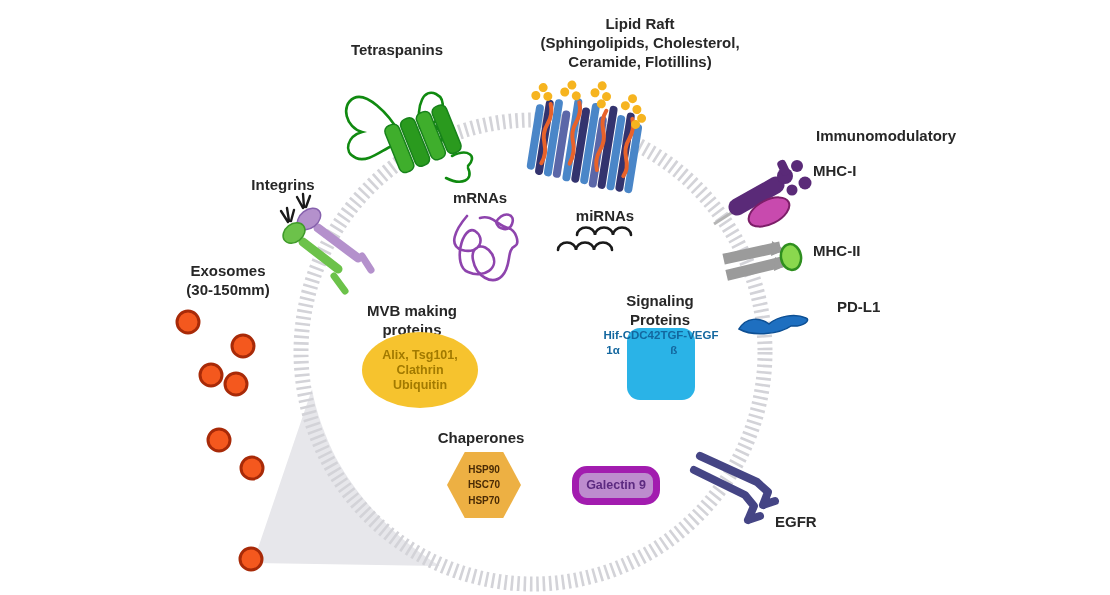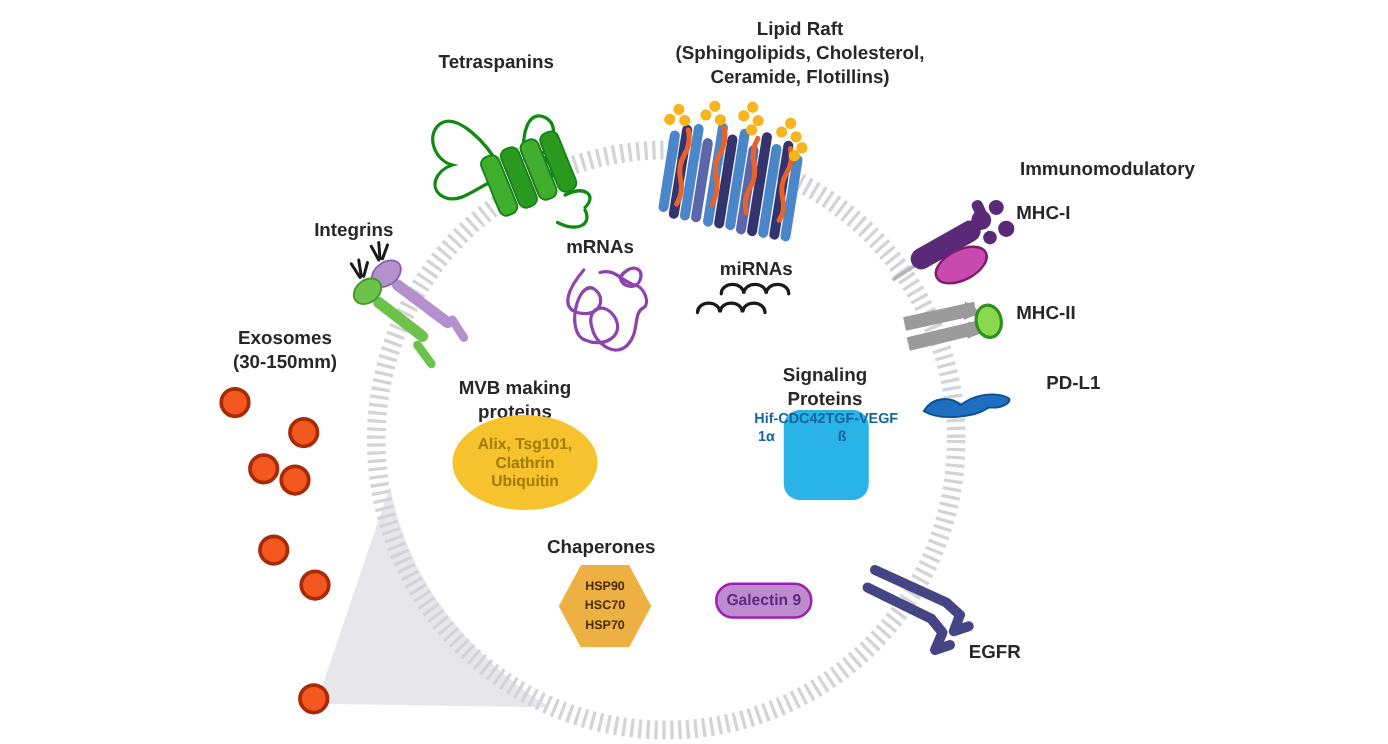--- a/index.html
+++ b/index.html
@@ -25,21 +25,21 @@
     display:flex;flex-direction:row;justify-content:center;
   }
   .chaperone-hex{
     left:447px;top:452px;width:74px;height:66px;
     background:var(--chaperone-fill,#edb043);color:#4a2b05;font-size:10px;line-height:15.5px;
     clip-path:polygon(0 50%,24% 0,76% 0,100% 50%,76% 100%,24% 100%);
     display:flex;flex-direction:column;justify-content:center;
   }
   .galectin-pill{
     left:572px;top:466px;width:74px;height:25px;border-radius:15px;
-    background:var(--galectin-fill,#bd8cce);border:2px solid #a21caf;color:#5c2a80;
+    background:var(--galectin-fill,#bd8cce);border:7px solid #a21caf;color:#5c2a80;
     font-size:12.5px;line-height:25px;
   }
 </style>
 </head>
 <body>
 
 <div class="stage">
 
   <svg width="1110" height="595" viewBox="0 0 1110 595">
 

